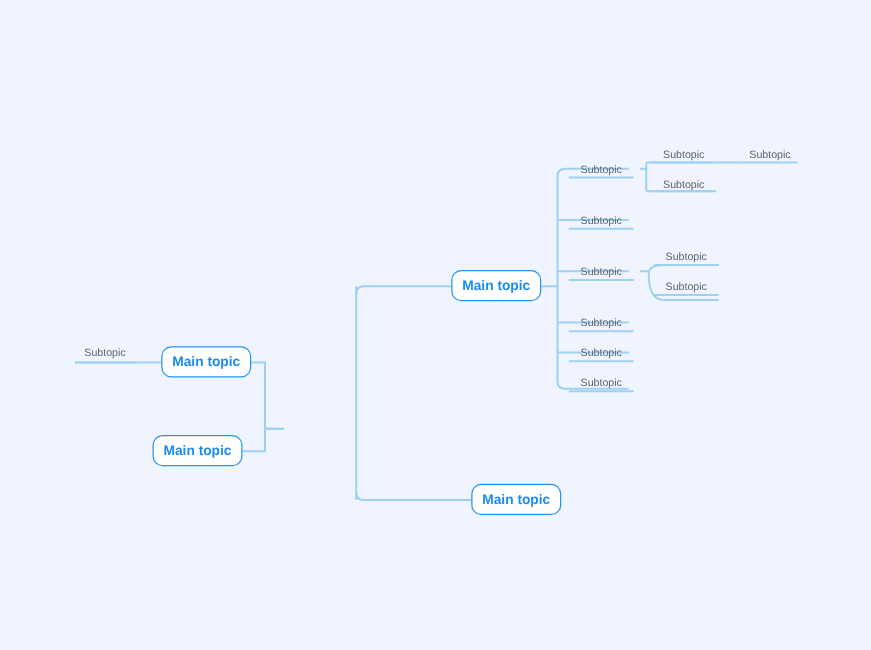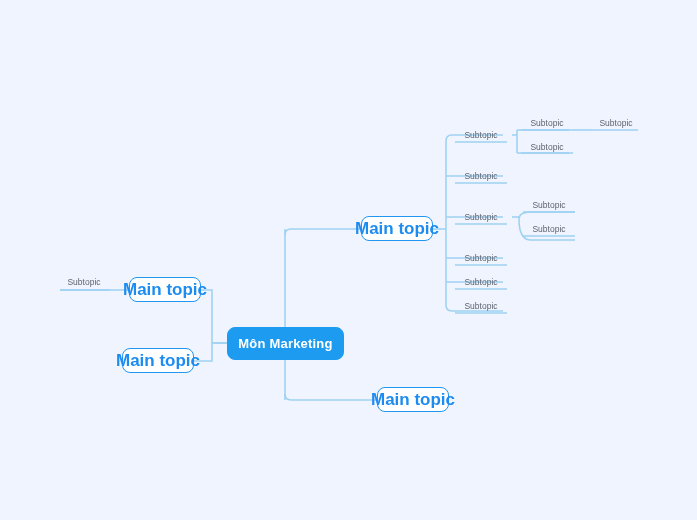--- a/index.html
+++ b/index.html
@@ -47,21 +47,21 @@
     align-items: center;
     justify-content: center;
     box-shadow: 0 0 0 0 rgba(0,0,0,0);
   }
   
   .node-main {
     background: #ffffff;
     border: 1.6px solid #2196f3;
     border-radius: 8px;
     color: #1d8cf0;
-    font-size: 17px;
+    font-size: 11px;
     font-weight: bold;
     display: flex;
     align-items: center;
     justify-content: center;
   }
   
   .node-sub {
     color: #5d6470;
     font-size: 8.5px;
     font-weight: normal;
@@ -128,23 +128,20 @@
 
       <path d="M 512 217 L 519 217"></path>
       <path d="M 531 212 Q 519 212 519 219 Q 519 240 531 240"></path>
       <path d="M 531 212 L 575 212"></path>
       <path d="M 531 240 L 575 240"></path>
       <path d="M 523 212 L 575 212"></path>
       <path d="M 523 236 L 575 236"></path>
     </g>
   </svg>
 
-  <div class="node node-root" style="left:227px; top:327px; width:117px; height:33px;">
-    <span>Môn Marketing</span>
-  </div>
 
   <div class="node node-main" style="left:361px; top:216px; width:72px; height:25px;">
     <span>Main topic</span>
   </div>
 
   <div class="node node-main" style="left:129px; top:277px; width:72px; height:25px;">
     <span>Main topic</span>
   </div>
 
   <div class="node node-main" style="left:122px; top:348px; width:72px; height:25px;">

